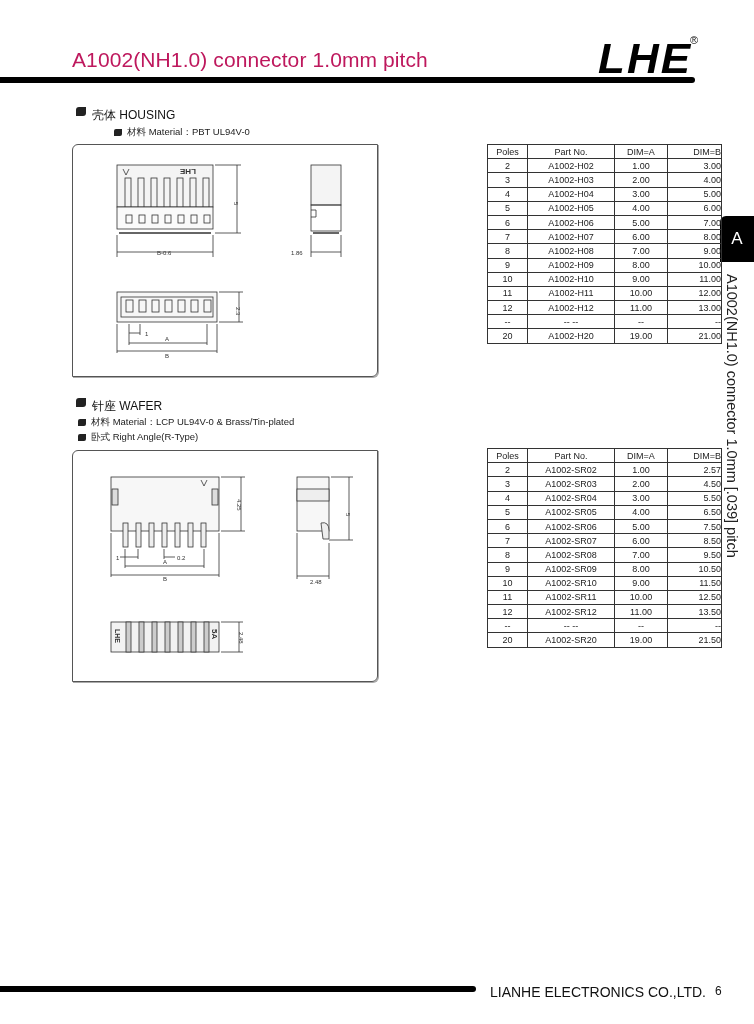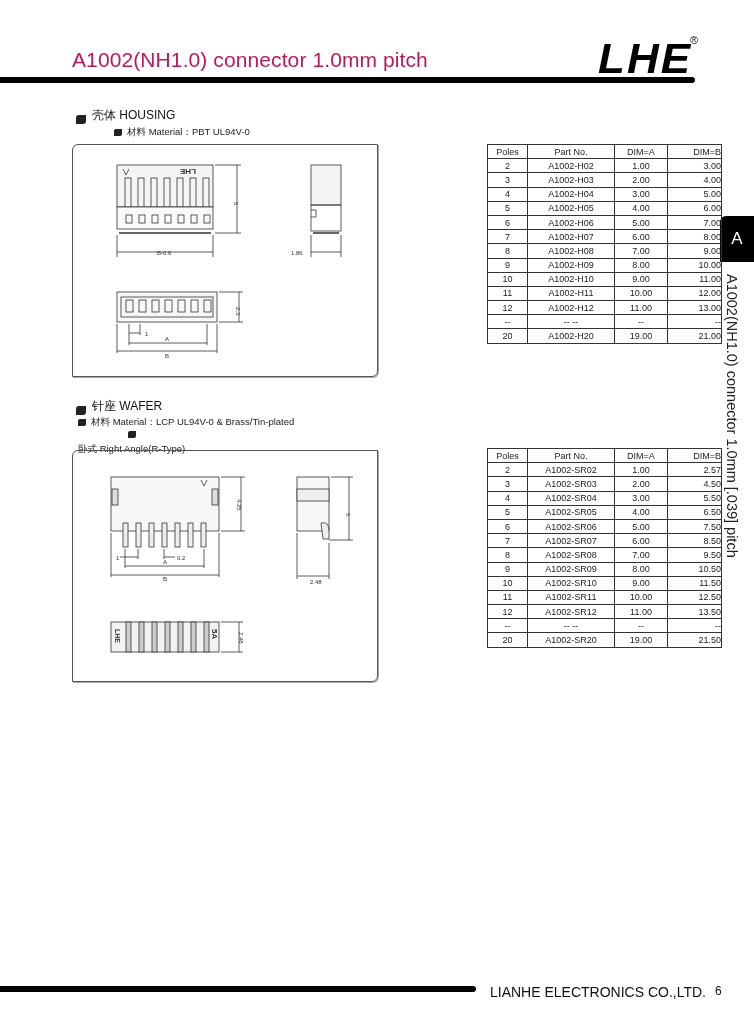--- a/index.html
+++ b/index.html
@@ -1,21 +1,21 @@
 <!DOCTYPE html>
 <html><head>
 <meta charset="utf-8">
 <style>
   html,body{margin:0;padding:0;background:#fff;}
   body{width:754px;height:1024px;position:relative;overflow:hidden;font-family:"Liberation Sans",sans-serif;color:#111;}
   .title{position:absolute;left:72px;top:48px;font-size:21px;color:#be185d;letter-spacing:0.1px;}
   .logo{position:absolute;left:598px;top:34px;font-size:44px;font-weight:bold;font-style:italic;letter-spacing:2px;color:#000;font-family:"Liberation Sans",sans-serif;transform:scaleY(0.95);}
   .reg{position:absolute;left:690px;top:34px;font-size:11px;}
   .topbar{position:absolute;left:0;top:77px;width:695px;height:6px;background:#000;border-radius:0 4px 4px 0;}
-  .sec{position:absolute;left:76px;font-size:12px;display:flex;align-items:flex-end;gap:6px;}
+  .sec{position:absolute;left:76px;font-size:12px;display:flex;align-items:flex-start;gap:6px;}
   .sec .bul{width:10px;height:9px;background:#222;border-radius:3px 0 3px 0;display:inline-block;}
   .sub{position:absolute;left:78px;font-size:9.5px;display:flex;align-items:center;gap:5px;color:#222;}
   .sub .bul{width:8px;height:7px;background:#222;border-radius:2px 0 2px 0;display:inline-block;}
   .frame{position:absolute;border:1.3px solid #555;border-radius:6px 0 6px 0;box-shadow:1px 1px 0 #aaa;}
   table.spec{position:absolute;left:455px;border-collapse:collapse;font-size:9px;color:#222;margin-left:32px;}
   table.spec td,table.spec th{border:1px solid #333;height:13.2px;padding:0;text-align:center;font-weight:normal;}
   table.spec .c0{width:39px;} table.spec .c1{width:86px;} table.spec .c2{width:52px;} table.spec .c3{width:53px;text-align:right;}
   .tab-a{position:absolute;left:720px;top:216px;width:34px;height:46px;background:#000;color:#fff;border-radius:6px 0 0 0;display:flex;align-items:center;justify-content:center;font-size:17px;}
   .vtext{position:absolute;left:724px;top:274px;writing-mode:vertical-rl;font-size:14.5px;color:#222;white-space:nowrap;}
   .botbar{position:absolute;left:0;top:986px;width:476px;height:6px;background:#000;border-radius:0 4px 4px 0;}
@@ -214,21 +214,21 @@
 </table>
 
 <div class="sec" style="top:398px;">
   <span class="bul"></span>
   <span>针座 WAFER</span>
 </div>
 <div class="sub" style="top:416px;">
   <span class="bul"></span>
   <span>材料 Material：LCP UL94V-0 &amp; Brass/Tin-plated</span>
 </div>
-<div class="sub" style="top:431px;flex-direction:column;">
+<div class="sub" style="top:431px;">
   <span class="bul"></span>
   <span>卧式 Right Angle(R-Type)</span>
 </div>
 
 <div class="frame" style="left:72px;top:450px;width:304px;height:230px;">
   <svg width="304" height="230" viewBox="0 0 304 230">
     <g stroke="#333" fill="none" stroke-width="0.8">
 
       <rect x="38" y="26" width="108" height="54" fill="#f7f7f7"></rect>
       <polyline points="128,29 131,35 134,29"></polyline>

